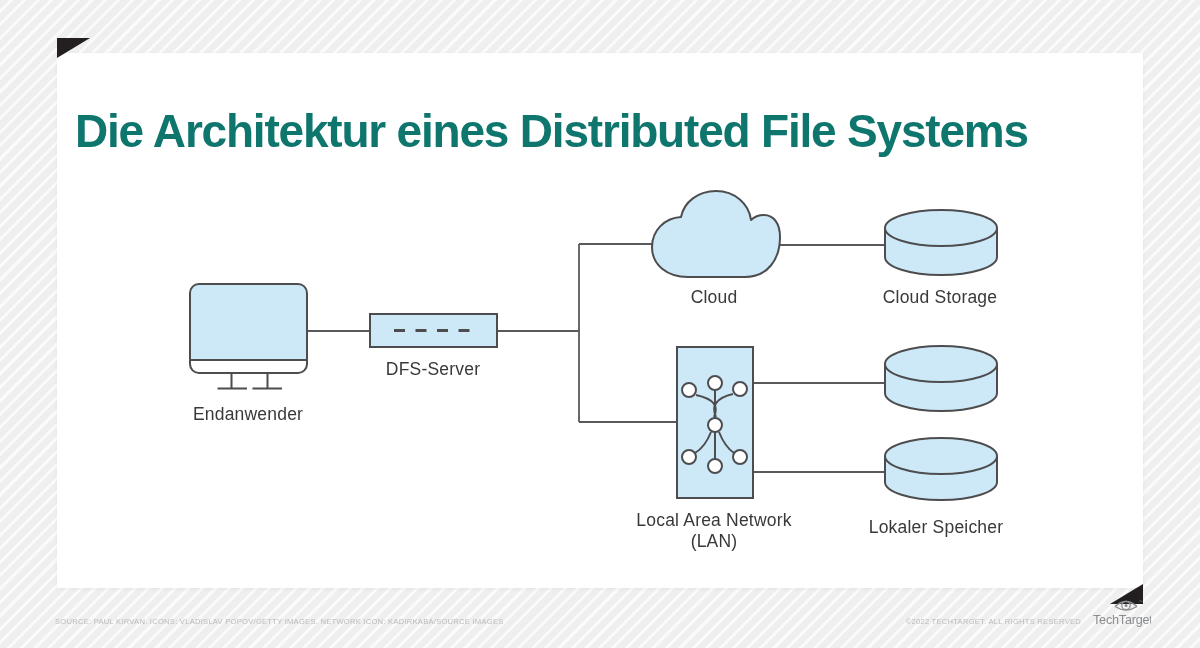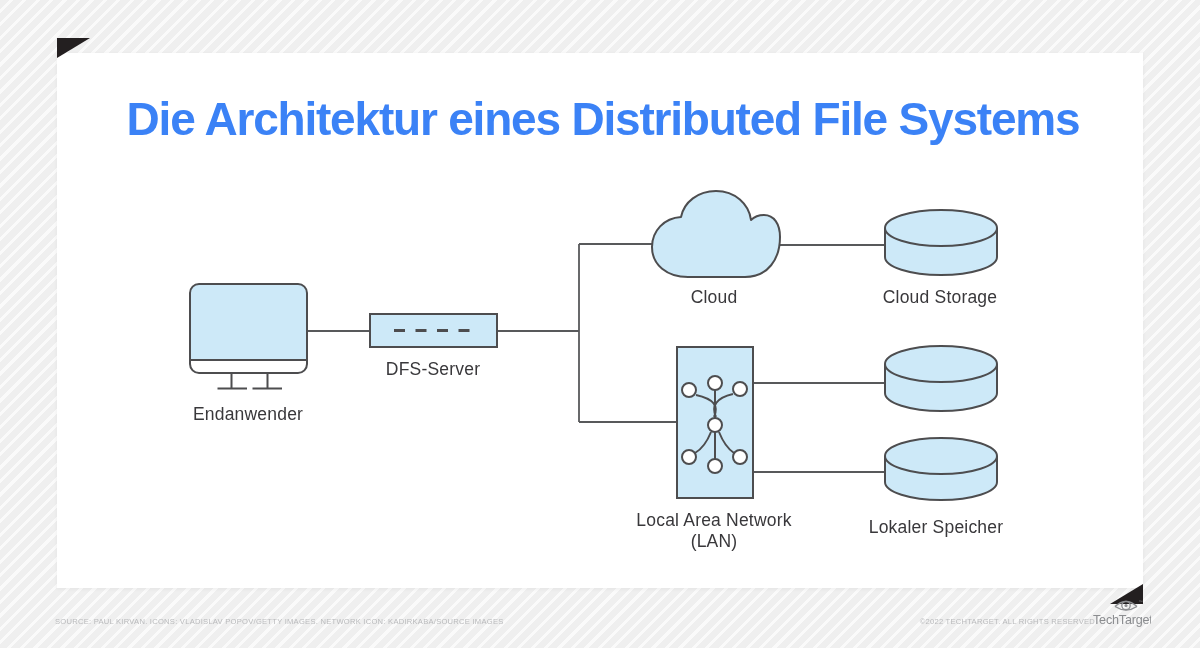--- a/index.html
+++ b/index.html
@@ -9,33 +9,33 @@
     font-family:"Liberation Sans",sans-serif;
   }
   .card{
     position:absolute;left:57px;top:53px;width:1086px;height:535px;
     background:#ffffff;box-shadow:0 1px 4px rgba(0,0,0,0.05);
   }
   .corner{position:absolute;width:0;height:0;}
   .corner-tl{left:57px;top:38px;border-top:20px solid #231f20;border-right:33px solid transparent;}
   .corner-br{left:1110px;top:584px;border-bottom:20px solid #231f20;border-left:33px solid transparent;}
   .title{
-    position:absolute;left:63px;top:92px;margin:0;width:1080px;
-    font-size:46px;font-weight:800;letter-spacing:-1.2px;color:#3b82f6;white-space:nowrap;text-align:center;
+    position:absolute;left:63px;top:92px;margin:12px;width:1080px;
+    font-size:46px;font-weight:800;letter-spacing:-1.2px;color:#0f766e;white-space:nowrap;
   }
   svg text{
     font-family:"Liberation Sans",sans-serif;font-size:17.5px;fill:#39383b;letter-spacing:0.2px;
   }
   .diagram{position:absolute;left:0;top:0;width:1200px;height:648px;}
   .footer-source{
     position:absolute;left:55px;top:617px;font-size:7.6px;letter-spacing:0.25px;
     color:#b9babc;white-space:nowrap;
   }
   .footer-copyright{
-    position:absolute;right:105px;top:617px;font-size:7.6px;letter-spacing:0.25px;
+    position:absolute;right:119px;top:617px;font-size:7.6px;letter-spacing:0.25px;
     color:#b9babc;white-space:nowrap;
   }
   .brand{position:absolute;left:1091px;top:598px;width:60px;height:32px;}
   .brand text{font-size:12.6px;fill:#8b8d90;letter-spacing:-0.2px;}
   .brand .tm{font-size:4px;}
 </style>
 </head>
 <body>
 
 <div class="card"></div>

